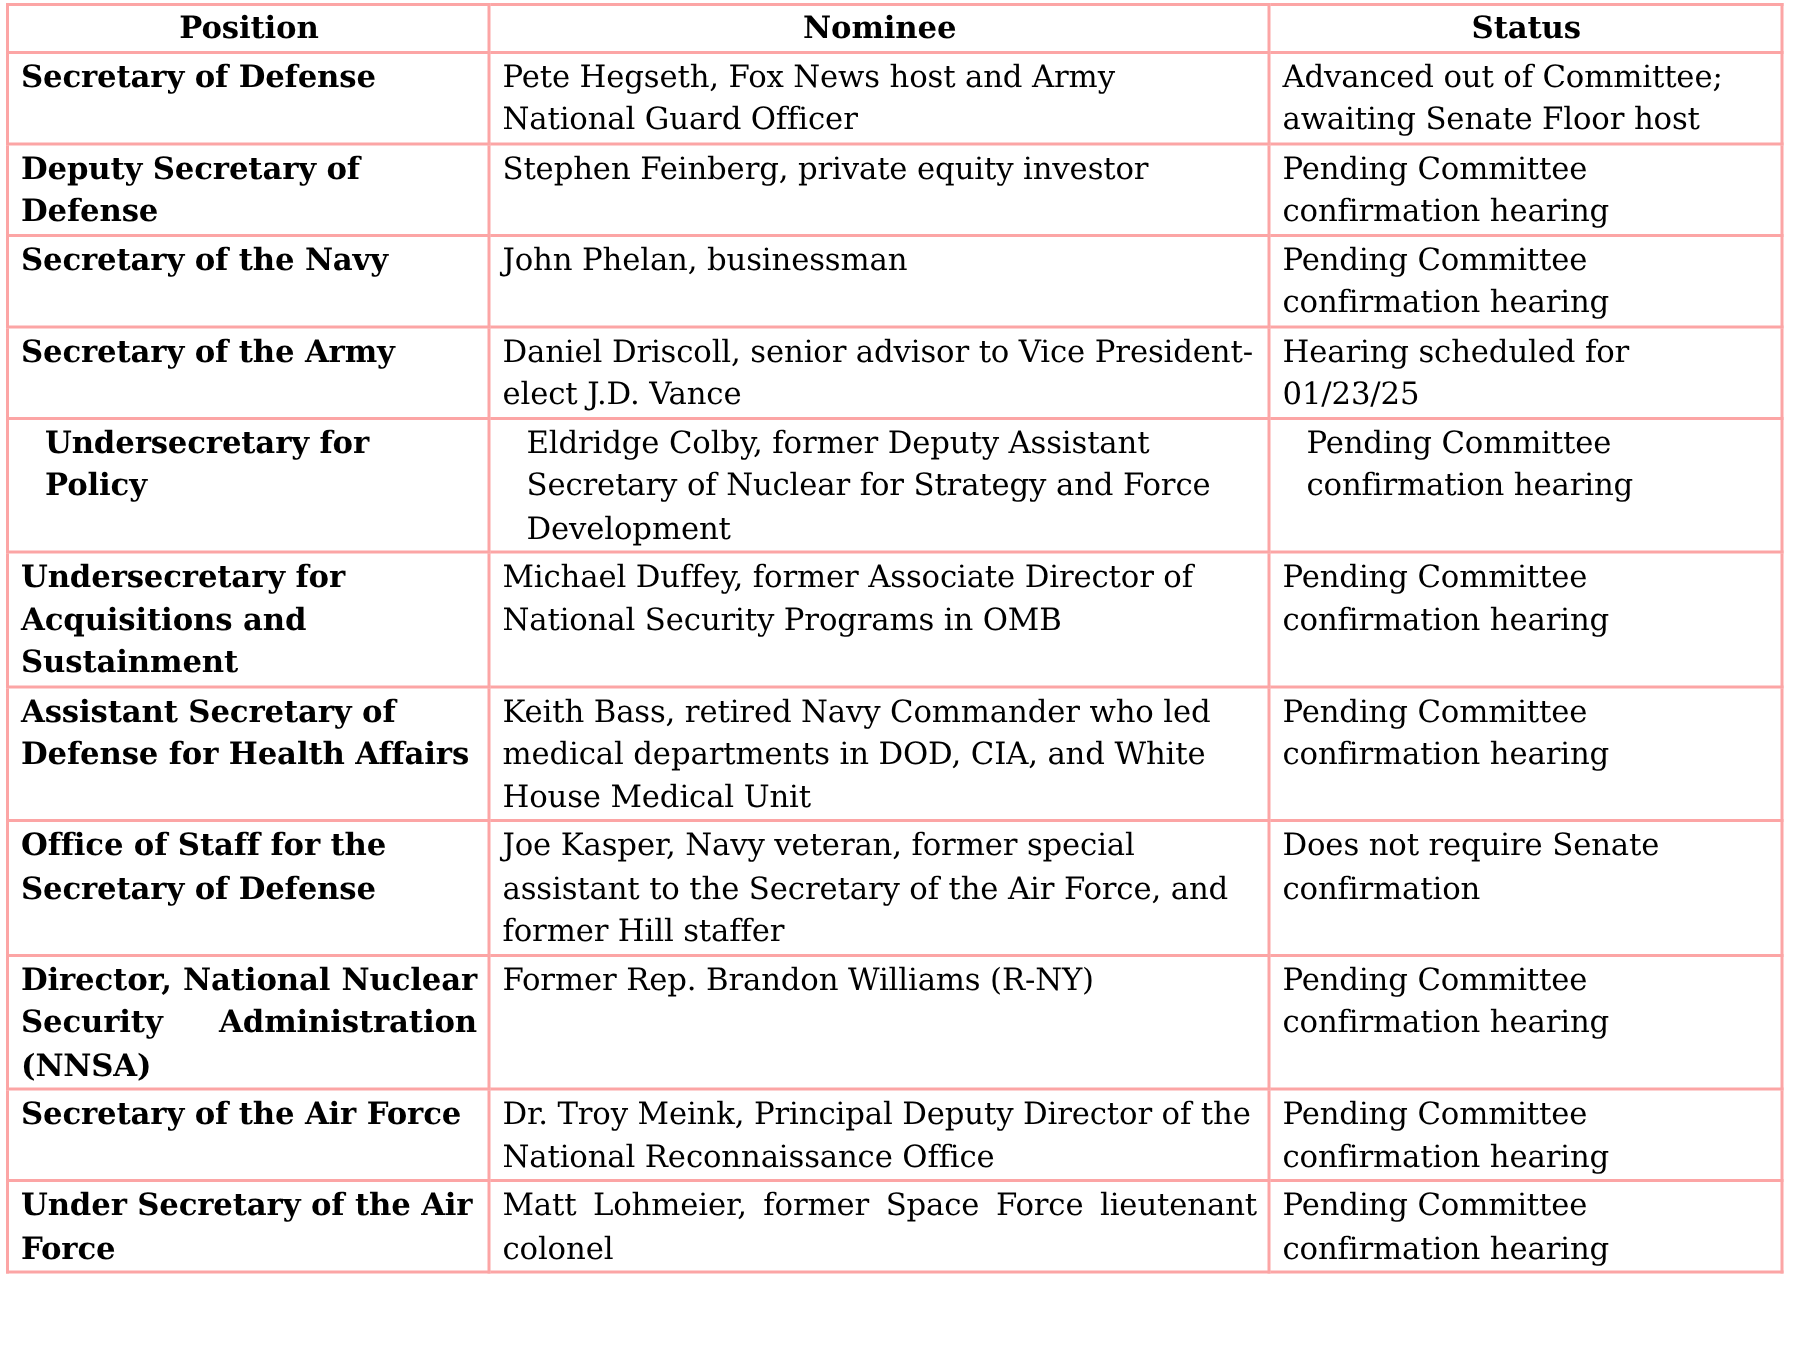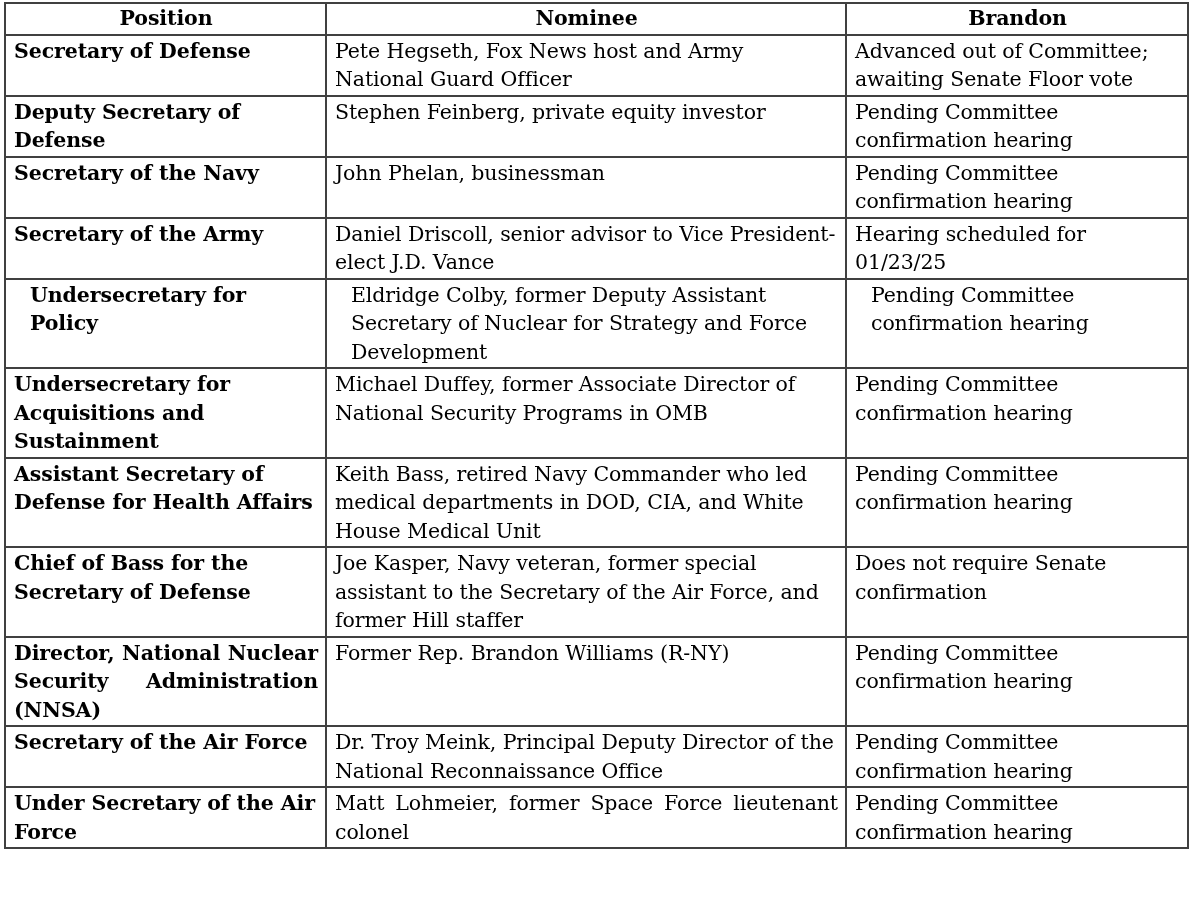--- a/index.html
+++ b/index.html
@@ -27,21 +27,21 @@
     table-layout: fixed;
     width: 1183px;
     border: 2px solid #000000;
   }
   table.nominee-table col.c-position { width: 321px; }
   table.nominee-table col.c-nominee  { width: 520px; }
   table.nominee-table col.c-status   { width: 342px; }
 
   table.nominee-table th,
   table.nominee-table td {
-    border: 2px solid #404040;
+    border: 2px solid #fca5a5;
     vertical-align: top;
     padding: 1px 7px 1px 8px;
     font-size: 20.5px;
     line-height: 28.5px;
     letter-spacing: -0.1px;
   }
   table.nominee-table thead th {
     text-align: center;
     font-weight: bold;
     padding-top: 0px;
@@ -81,28 +81,28 @@
   <table class="nominee-table">
     <colgroup>
       <col class="c-position">
       <col class="c-nominee">
       <col class="c-status">
     </colgroup>
     <thead>
       <tr>
         <th>Position</th>
         <th>Nominee</th>
-        <th>Brandon</th>
+        <th>Status</th>
       </tr>
     </thead>
     <tbody>
       <tr class="r0">
         <td class="col-position">Secretary of Defense</td>
         <td class="col-nominee">Pete Hegseth, Fox News host and Army National Guard Officer</td>
-        <td class="col-status">Advanced out of Committee; awaiting Senate Floor vote</td>
+        <td class="col-status">Advanced out of Committee; awaiting Senate Floor host</td>
       </tr>
       <tr class="r1">
         <td class="col-position">Deputy Secretary of Defense</td>
         <td class="col-nominee">Stephen Feinberg, private equity investor</td>
         <td class="col-status">Pending Committee confirmation hearing</td>
       </tr>
       <tr class="r2">
         <td class="col-position">Secretary of the Navy</td>
         <td class="col-nominee">John Phelan, businessman</td>
         <td class="col-status">Pending Committee confirmation hearing</td>
@@ -121,21 +121,21 @@
         <td class="col-position">Undersecretary for Acquisitions and Sustainment</td>
         <td class="col-nominee">Michael Duffey, former Associate Director of National Security Programs in OMB</td>
         <td class="col-status">Pending Committee confirmation hearing</td>
       </tr>
       <tr class="r7">
         <td class="col-position">Assistant Secretary of Defense for Health Affairs</td>
         <td class="col-nominee">Keith Bass, retired Navy Commander who led medical departments in DOD, CIA, and White House Medical Unit</td>
         <td class="col-status">Pending Committee confirmation hearing</td>
       </tr>
       <tr class="r8">
-        <td class="col-position">Chief of Bass for the Secretary of Defense</td>
+        <td class="col-position">Office of Staff for the Secretary of Defense</td>
         <td class="col-nominee">Joe Kasper, Navy veteran, former special assistant to the Secretary of the Air Force, and former Hill staffer</td>
         <td class="col-status">Does not require Senate confirmation</td>
       </tr>
       <tr class="r9">
         <td class="col-position just">Director, National Nuclear Security Administration (NNSA)</td>
         <td class="col-nominee">Former Rep. Brandon Williams (R-NY)</td>
         <td class="col-status">Pending Committee confirmation hearing</td>
       </tr>
       <tr class="r10">
         <td class="col-position">Secretary of the Air Force</td>

